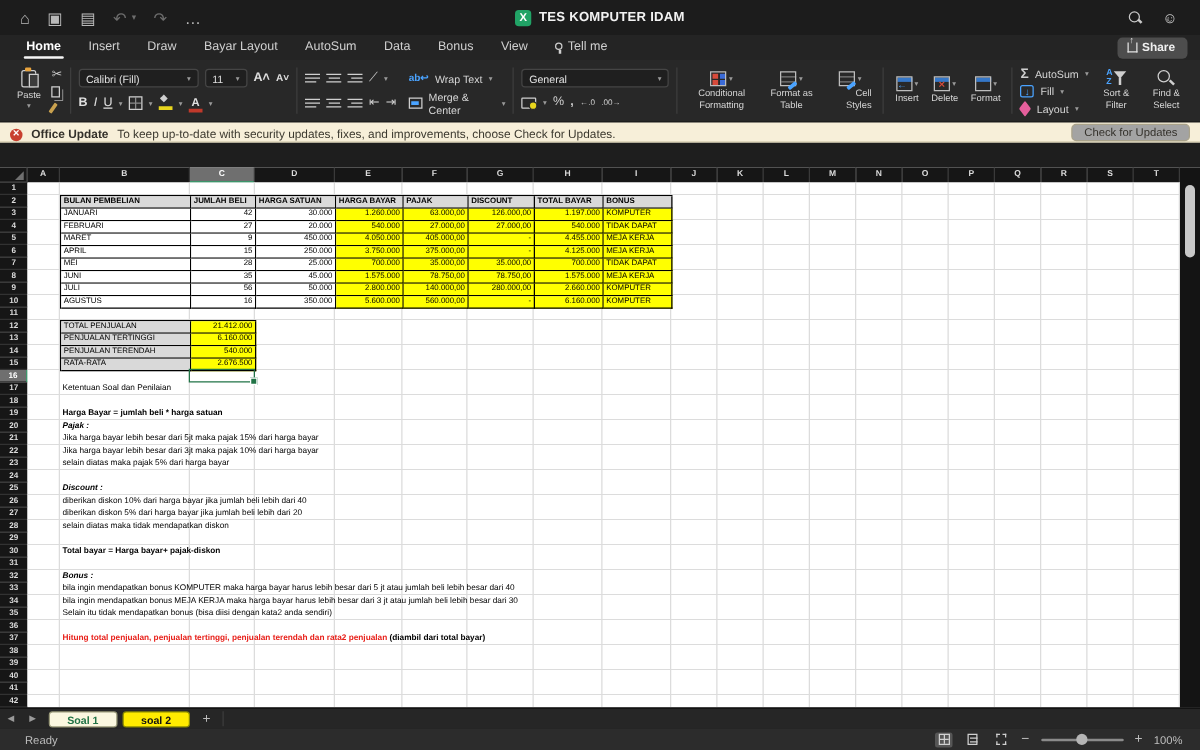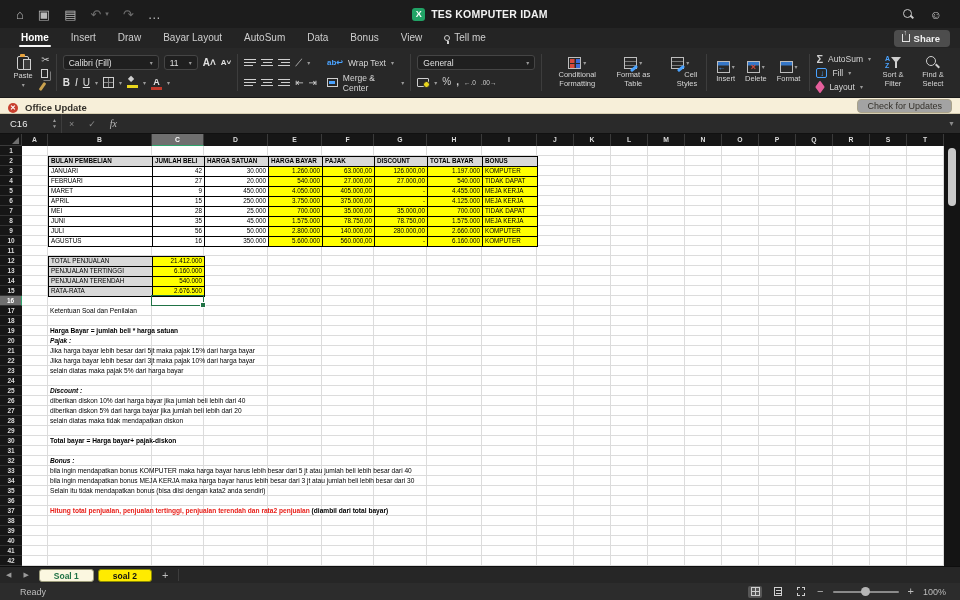--- a/index.html
+++ b/index.html
@@ -362,37 +362,24 @@
       <div class="bigbtn">
         <span class="magbig"></span>
         <span style="width:30px;">Find &amp; Select</span>
       </div>
     </div>
   </div>
 
   <div class="updatebar">
     <span class="upd-ic">✕</span>
     <span class="upd-title">Office Update</span>
+    <span class="upd-msg">To keep up-to-date with security updates, fixes, and improvements, choose Check for Updates.</span>
     <button class="upd-btn">Check for Updates</button>
   </div>
 
-  <div class="formulabar">
-    <div class="namebox">
-      <span>C16</span>
-      <span class="stepper">
-          <span>▲</span>
-          <span>▼</span>
-        </span>
-    </div>
-    <span class="fb-ic">×</span>
-    <span class="fb-ic">✓</span>
-    <span class="fx">fx</span>
-    <div class="fb-field"></div>
-    <span class="fb-dd">▼</span>
-  </div>
 
   <div class="sheet" id="sheet">
       <div class="corner"></div>
       <div class="colhdr" style="left: 22px; width: 26px;">A</div>
       <div class="colhdr" style="left: 48px; width: 104px;">B</div>
       <div class="colhdr sel" style="left: 152px; width: 52px;">C</div>
       <div class="colhdr" style="left: 204px; width: 64px;">D</div>
       <div class="colhdr" style="left: 268px; width: 54px;">E</div>
       <div class="colhdr" style="left: 322px; width: 52px;">F</div>
       <div class="colhdr" style="left: 374px; width: 53px;">G</div>

